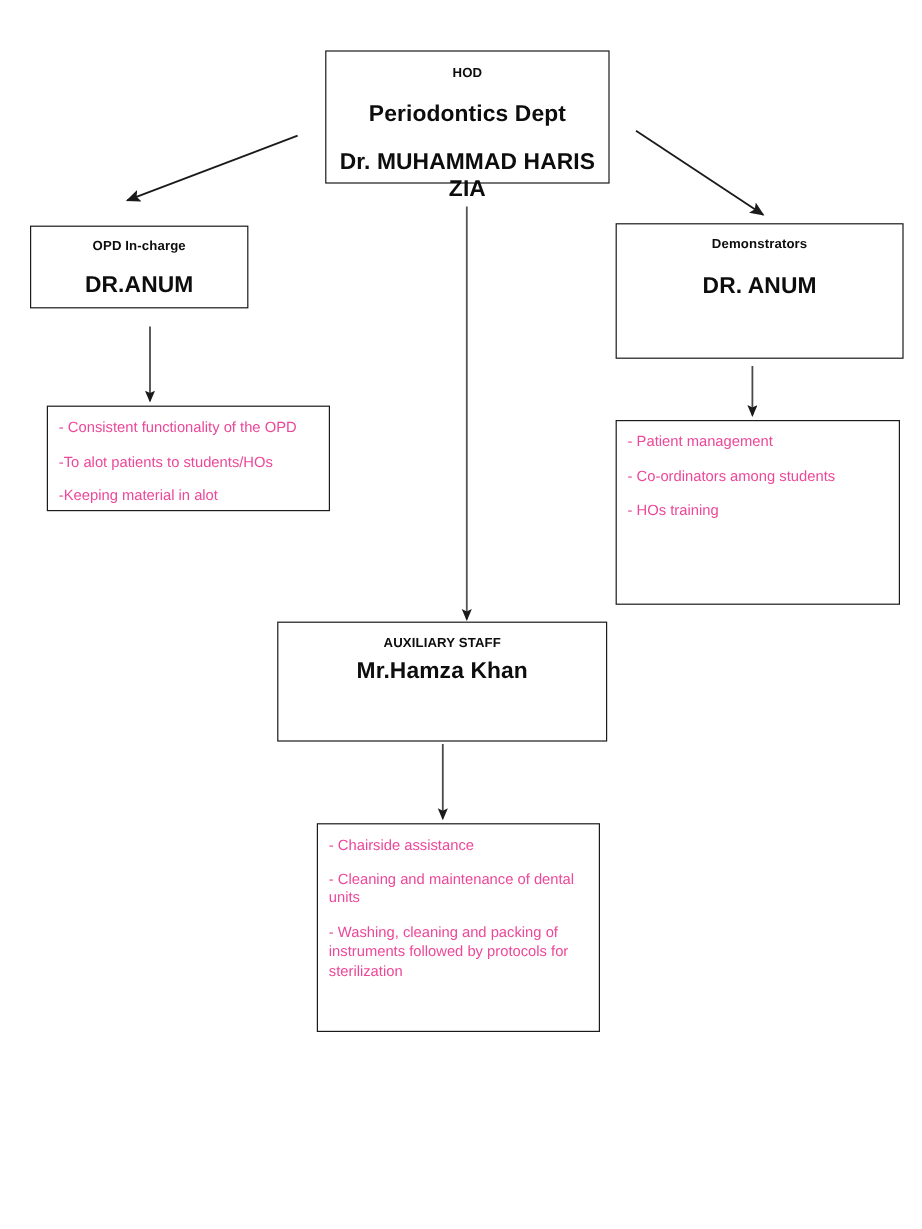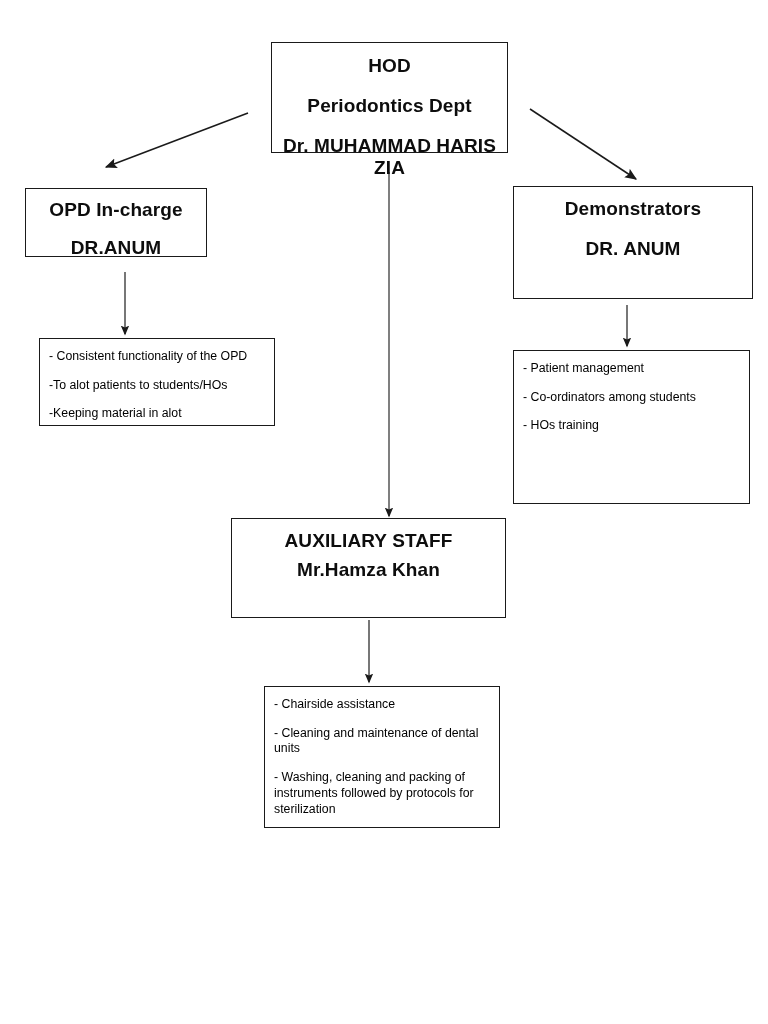--- a/index.html
+++ b/index.html
@@ -21,40 +21,40 @@
   }
   .box {
     position: absolute;
     box-sizing: border-box;
     border: 1.4px solid #1a1a1a;
     background: #ffffff;
   }
   .box-title {
     text-align: center;
     font-weight: bold;
-    font-size: 19px;
+    font-size: 11px;
     letter-spacing: 0.1px;
   }
   .box-sub {
     text-align: center;
     font-weight: bold;
     font-size: 19px;
     letter-spacing: 0.1px;
   }
   .list-box {
     position: absolute;
     box-sizing: border-box;
     border: 1.4px solid #1a1a1a;
     background: #ffffff;
     padding: 10px 9px 8px 9px;
   }
   .list-item {
     font-size: 12.3px;
     line-height: 1.28;
-    color: #000000;
+    color: #ec4899;
     margin: 0 0 13px 0;
   }
   .list-item:last-child {
     margin-bottom: 0;
   }
   
   #hod-box {
     left: 271px;
     top: 42px;
     width: 237px;
@@ -92,21 +92,21 @@
     top: 518px;
     width: 275px;
     height: 100px;
     padding-top: 11px;
     box-sizing: border-box;
   }
   #aux-box .line { margin: 0 0 7px 0; }
 
   #opd-list { left: 39px; top: 338px; width: 236px; height: 88px; }
   #demo-list { left: 513px; top: 350px; width: 237px; height: 154px; }
-  #aux-list  { left: 264px; top: 686px; width: 236px; height: 142px; }
+  #aux-list  { left: 264px; top: 686px; width: 236px; height: 174px; }
 
   .arrow-svg {
     position: absolute;
     left: 0;
     top: 0;
     width: 768px;
     height: 1024px;
     pointer-events: none;
   }
 </style>

